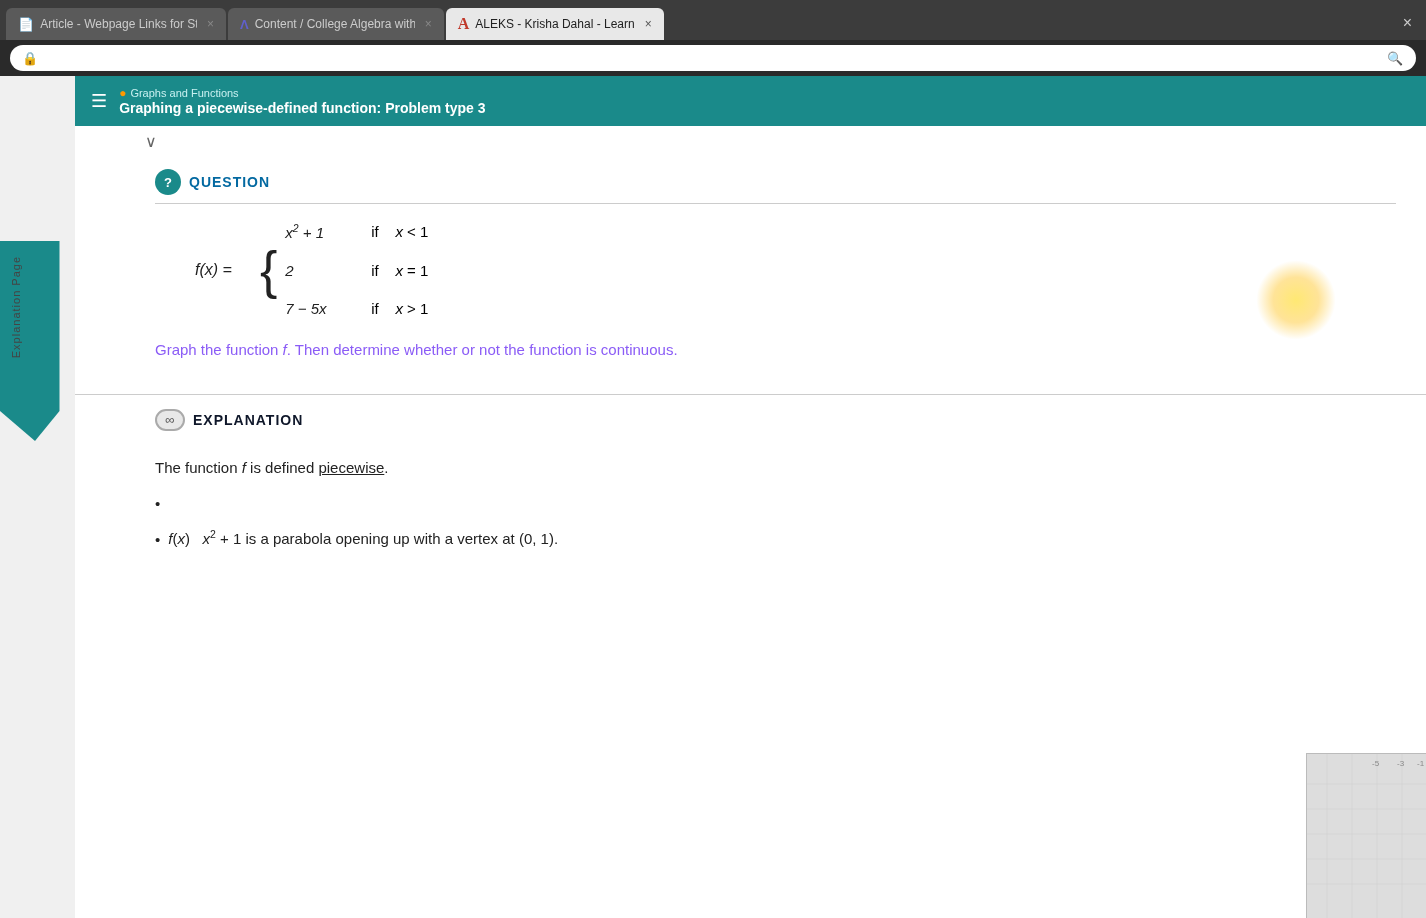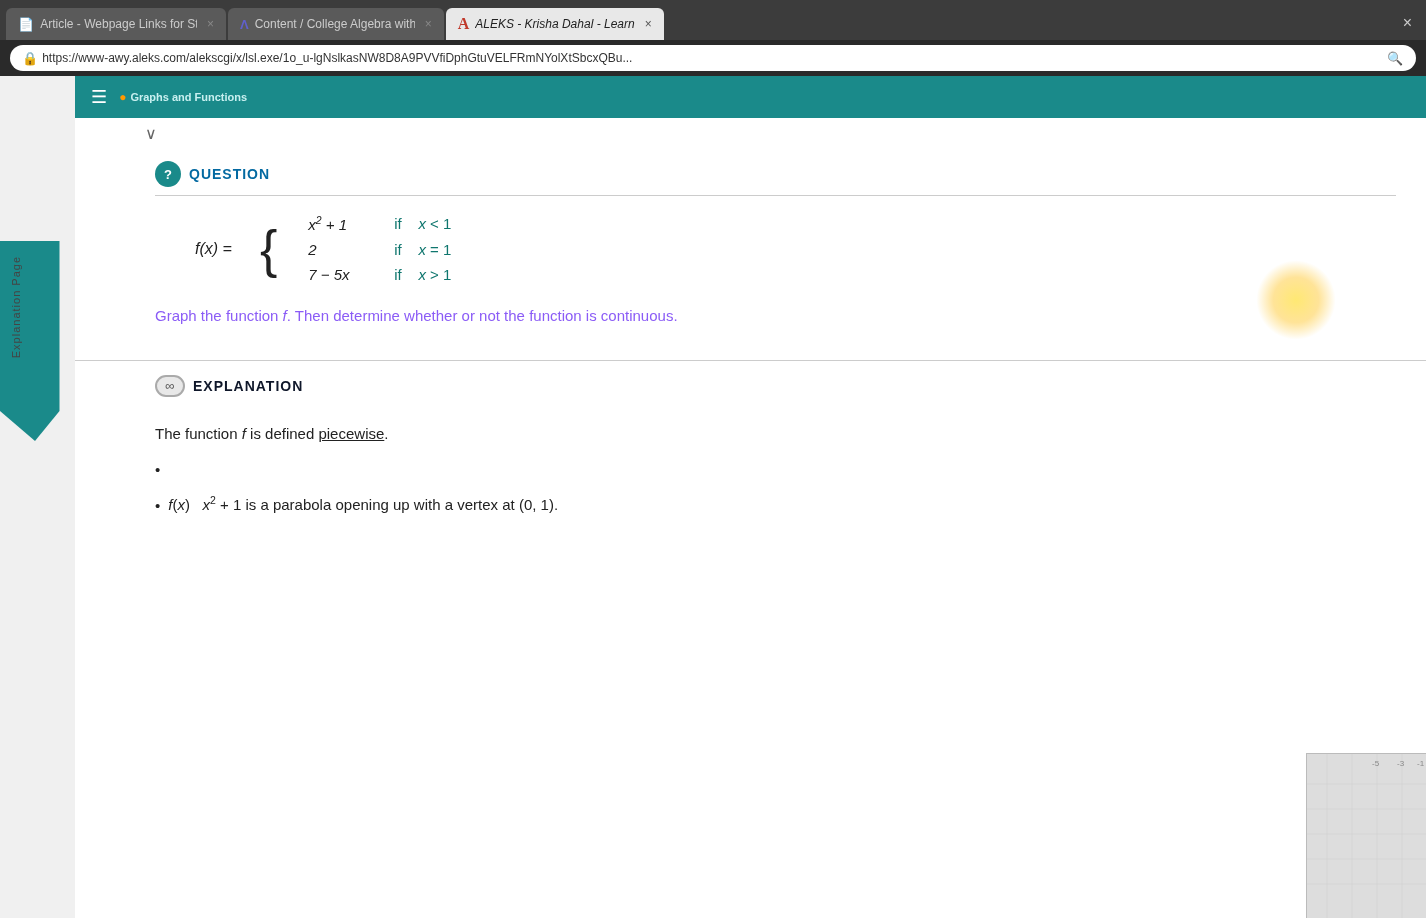--- a/index.html
+++ b/index.html
@@ -25,44 +25,44 @@
     .left-sidebar { width: 75px; background: #f0f0f0; display: flex; flex-direction: column; align-items: center; padding-top: 10px; position: relative; }
     .explanation-label { writing-mode: vertical-rl; transform: rotate(180deg); font-size: 11px; color: #444; position: absolute; top: 180px; left: 10px; letter-spacing: 1px; cursor: pointer; }
 
     
     .main-content { flex: 1; background: #fff; margin: 0; overflow: hidden; }
 
     
     .header-bar { background: #1a8a8a; padding: 10px 16px; display: flex; align-items: center; gap: 12px; }
     .hamburger-icon { color: #fff; font-size: 18px; cursor: pointer; }
     .header-text { display: flex; flex-direction: column; }
-    .header-subtitle { color: #c8f0f0; font-size: 11px; font-weight: bold; }
+    .header-subtitle { color: #c8f0f0; font-size: 11px; font-weight: normal; }
     .header-title { color: #fff; font-size: 14px; font-weight: bold; }
 
     
     .chevron-row { padding: 6px 0 2px 70px; }
     .chevron-down { font-size: 16px; color: #666; cursor: pointer; }
 
     
     .question-section { padding: 16px 30px 16px 80px; }
     .question-header { display: flex; align-items: center; gap: 8px; margin-bottom: 16px; border-bottom: 1px solid #ccc; padding-bottom: 8px; }
     .question-icon { width: 26px; height: 26px; border-radius: 50%; background: #1a8a8a; color: #fff; display: flex; align-items: center; justify-content: center; font-size: 13px; font-weight: bold; }
     .question-label { font-size: 14px; font-weight: bold; color: #0369a1; letter-spacing: 1px; }
 
     .question-text { font-size: 15px; color: #222; line-height: 1.5; margin-bottom: 20px; }
     .underline-text { text-decoration: underline; }
 
     
     .function-container { margin: 10px 0 20px 40px; display: flex; align-items: center; gap: 8px; }
     .func-label { font-size: 16px; color: #222; font-style: italic; margin-right: 20px; }
     .big-brace { font-size: 52px; line-height: 1; color: #222; font-weight: 100; }
-    .cases-list { display: flex; flex-direction: column; justify-content: space-around; gap: 8px; padding: 2px 0; margin-left: 23px; }
+    .cases-list { display: flex; flex-direction: column; justify-content: space-around; gap: 21px; padding: 2px 0; }
     .case-row { display: flex; align-items: center; gap: 16px; font-size: 15px; color: #222; }
     .case-formula { min-width: 70px; font-style: italic; }
-    .case-condition { color: #0f766e; }
+    .case-condition { color: #000000; }
 
     .graph-text { font-size: 15px; color: #8b5cf6; line-height: 1.5; margin-bottom: 16px; }
 
     
     .explanation-section { border-top: 1px solid #ccc; padding: 14px 30px 14px 80px; }
     .explanation-header { display: flex; align-items: center; gap: 8px; margin-bottom: 14px; }
     .infinity-icon { width: 30px; height: 22px; border-radius: 11px; background: #e8e8e8; border: 2px solid #aaa; display: flex; align-items: center; justify-content: center; font-size: 13px; color: #555; }
     .explanation-label-text { font-size: 14px; font-weight: bold; color: #0f172a; letter-spacing: 1px; }
 
     .explanation-text { font-size: 15px; color: #222; line-height: 1.6; margin-top: 25px; }
@@ -88,52 +88,52 @@
     </div>
 
     <div class="tab">
       <span style="font-size:13px; font-weight:bold; color:#6060cc;">Λ</span>
       <span style="font-size:12px; overflow:hidden; white-space:nowrap; max-width:160px;">Content / College Algebra with C</span>
       <span class="tab-close">×</span>
     </div>
 
     <div class="tab active">
       <span style="font-size:16px; font-weight:900; font-family:serif; color:#c0392b;">A</span>
-      <span style="font-size:12px; overflow:hidden; white-space:nowrap; max-width:180px;font-style:italic;">ALEKS - Krisha Dahal - Learn</span>
+      <span style="font-size:12px; overflow:hidden; white-space:nowrap; max-width:180px;">ALEKS - Krisha Dahal - Learn</span>
       <span class="tab-close">×</span>
     </div>
 
     <div style="margin-left:auto; display:flex; align-items:center; padding-bottom:4px;">
       <span style="color:#ccc; font-size:16px; cursor:pointer; padding:4px 8px;">×</span>
     </div>
   </div>
 
   <div class="address-bar">
     <div class="address-bar-inner">
       <span class="lock-icon">🔒</span>
-      <span style="font-size:12px; color:#333; overflow:hidden; white-space:nowrap; max-width:1200px;">https://www-awy.aleks.com/alekscgi/x/lsl.exe/1o_u-lgNslkasNW8D8A9PVVfiDphGtuVELFRmNYolXtSbcxQBu...</span>
       <span class="search-icon-right">🔍</span>
     </div>
   </div>
 </div>
 
 <div class="content-area">
 
   <div class="left-sidebar">
 
     <div style="position:absolute; top:165px; left:0; width:70px; height:200px; background:#1a8a8a; clip-path: polygon(0 0, 85% 0, 85% 85%, 50% 100%, 0 85%); z-index:1;"></div>
     <span class="explanation-label" style="z-index:2;">Explanation Page</span>
   </div>
 
   <div class="main-content">
 
     <div class="header-bar">
       <span class="hamburger-icon">☰</span>
       <div class="header-text">
         <span class="header-subtitle"><span style="color:#f90; font-size:12px; margin-right:4px;">●</span>Graphs and Functions</span>
+        <span class="header-title">Graphing a piecewise-defined function: Problem type 3</span>
       </div>
     </div>
 
     <div class="chevron-row">
       <span class="chevron-down">∨</span>
     </div>
 
     <div class="question-section">
       <div class="question-header">
         <div class="question-icon">?</div>

